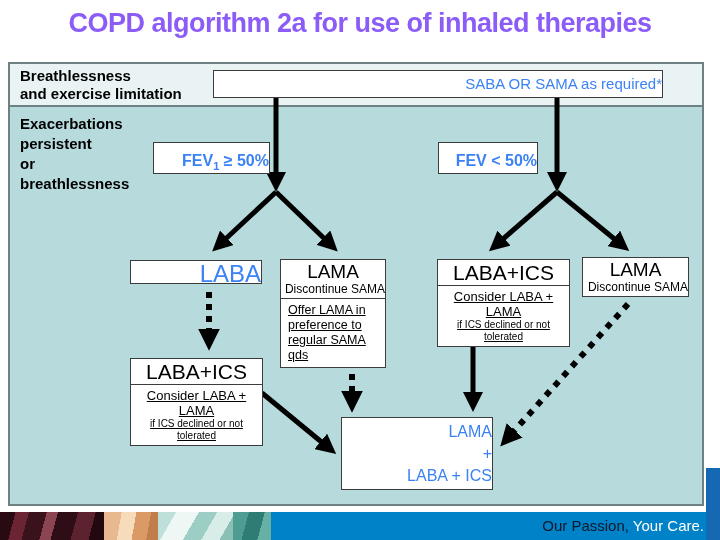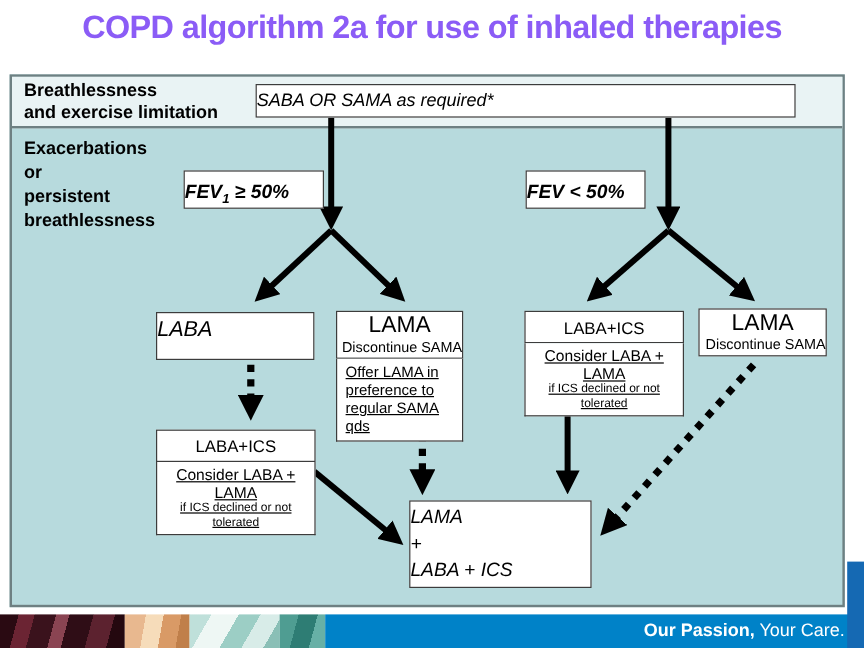--- a/index.html
+++ b/index.html
@@ -14,34 +14,34 @@
   .strip{position:absolute;left:0;top:0;width:100%;height:43px;background:#e9f3f4;
          border-bottom:2px solid #6e8082;box-sizing:border-box;}
   .strip-label{position:absolute;left:10px;top:3px;font-size:15px;font-weight:bold;
                line-height:18px;color:#000;}
   .exac-label{position:absolute;left:10px;top:50px;font-size:15px;font-weight:bold;
               line-height:20px;color:#000;}
 
   .flow-svg{position:absolute;left:0;top:0;width:720px;height:540px;pointer-events:none;}
 
   .wbox{position:absolute;background:#ffffff;border:1px solid #3c3c3c;box-sizing:border-box;
-        color:#000000;text-align:left;font-style:italic;}
+        color:#3b82f6;text-align:right;}
   .saba{left:213px;top:70px;width:450px;height:28px;font-size:15px;line-height:26px;}
   .fev{font-size:16px;font-weight:bold;line-height:36px;}
   .fev-high{left:153px;top:142px;width:117px;height:32px;}
   .fev-low{left:438px;top:142px;width:100px;height:32px;}
   .fev sub{font-size:11px;}
 
-  .laba{left:130px;top:260px;width:132px;height:40px;font-size:18px;line-height:26px;}
+  .laba{left:130px;top:260px;width:132px;height:24px;font-size:24px;line-height:26px;}
 
   .stackbox{position:absolute;box-sizing:border-box;}
   .bx{background:#fff;border:1px solid #3c3c3c;box-sizing:border-box;color:#000;}
   .bx + .bx{border-top:none;text-decoration:underline;}
   .bx-title{font-size:19px;line-height:21px;text-align:center;padding-top:1px;}
-  .bx-title.sm{font-size:14px;line-height:24px;}
+  .bx-title.sm{font-size:21px;line-height:24px;}
   .bx-note{font-size:12px;line-height:14px;text-align:right;padding-bottom:2px;}
   .bx-detail{font-size:12.5px;line-height:15px;text-align:left;padding:4px 0 4px 7px;}
   .bx-consider{font-size:13px;line-height:15px;text-align:center;padding-top:3px;}
   .bx-cond{font-size:10px;line-height:12px;text-align:center;padding-bottom:3px;}
 
   .lama-left{left:280px;top:259px;width:106px;}
   .laba-ics-left{left:130px;top:358px;width:133px;}
   .laba-ics-right{left:437px;top:259px;width:133px;}
   .lama-right{left:582px;top:257px;width:107px;}
 
@@ -55,42 +55,42 @@
   .photo2{left:104px;width:54px;background:
       linear-gradient(100deg,#e8b88f 0 30%,#f6dcba 30% 55%,#d99a66 55% 80%,#c07f4a 80%);}
   .photo3{left:158px;width:75px;background:
       linear-gradient(120deg,#bfe0da 0 20%,#eef7f4 20% 45%,#9ccec5 45% 65%,#d8ece8 65% 85%,#8abfb6 85%);}
   .photo4{left:233px;width:38px;background:
       linear-gradient(105deg,#4f9d92 0 35%,#2e7d74 35% 70%,#67b0a6 70%);}
 
   .footer-bar{position:absolute;left:271px;top:512px;width:449px;height:28px;background:#0082c8;
               text-align:right;font-size:15px;line-height:28px;padding-right:16px;
               box-sizing:border-box;white-space:nowrap;}
-  .tag-dark{color:#ffffff;font-weight:bold;}
+  .tag-dark{color:#0f172a;}
   .tag-light{color:#ffffff;}
   .accent-bar{position:absolute;left:706px;top:468px;width:14px;height:72px;background:#1569b3;}
 </style>
 </head>
 <body>
 
 <div class="slide">
 
   <div class="title">COPD algorithm 2a for use of inhaled therapies</div>
 
   <div class="panel">
     <div class="strip">
       <div class="strip-label">
         <div>Breathlessness</div>
         <div>and exercise limitation</div>
       </div>
     </div>
     <div class="exac-label">
       <div>Exacerbations</div>
+      <div>persistent</div>
       <div>or</div>
-      <div>persistent</div>
       <div>breathlessness</div>
     </div>
   </div>
 
   <svg class="flow-svg" viewBox="0 0 720 540">
     <defs>
       <marker id="ah" viewBox="0 0 10 10" refX="6" refY="5" markerWidth="4" markerHeight="4" orient="auto">
         <path d="M0,0 L10,5 L0,10 Z" fill="#000"></path>
       </marker>
       <marker id="ahd" viewBox="0 0 10 10" refX="6" refY="5" markerWidth="3.6" markerHeight="3.6" orient="auto">

